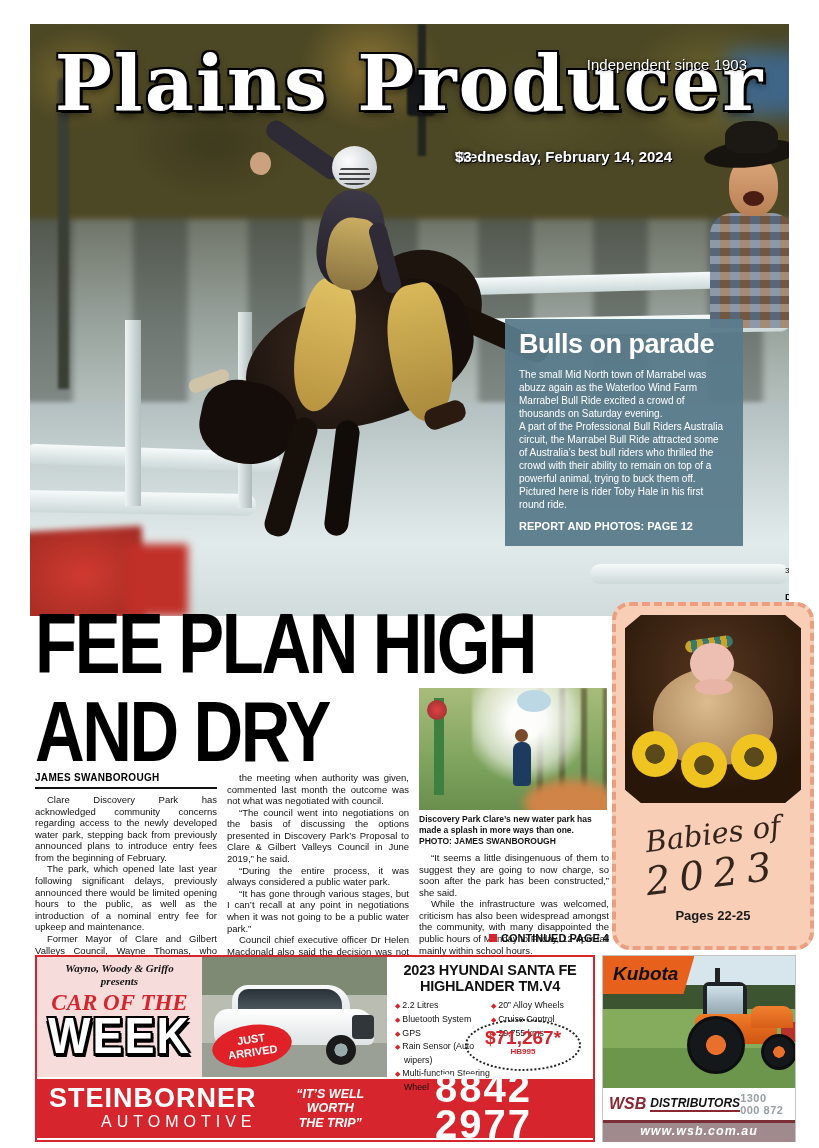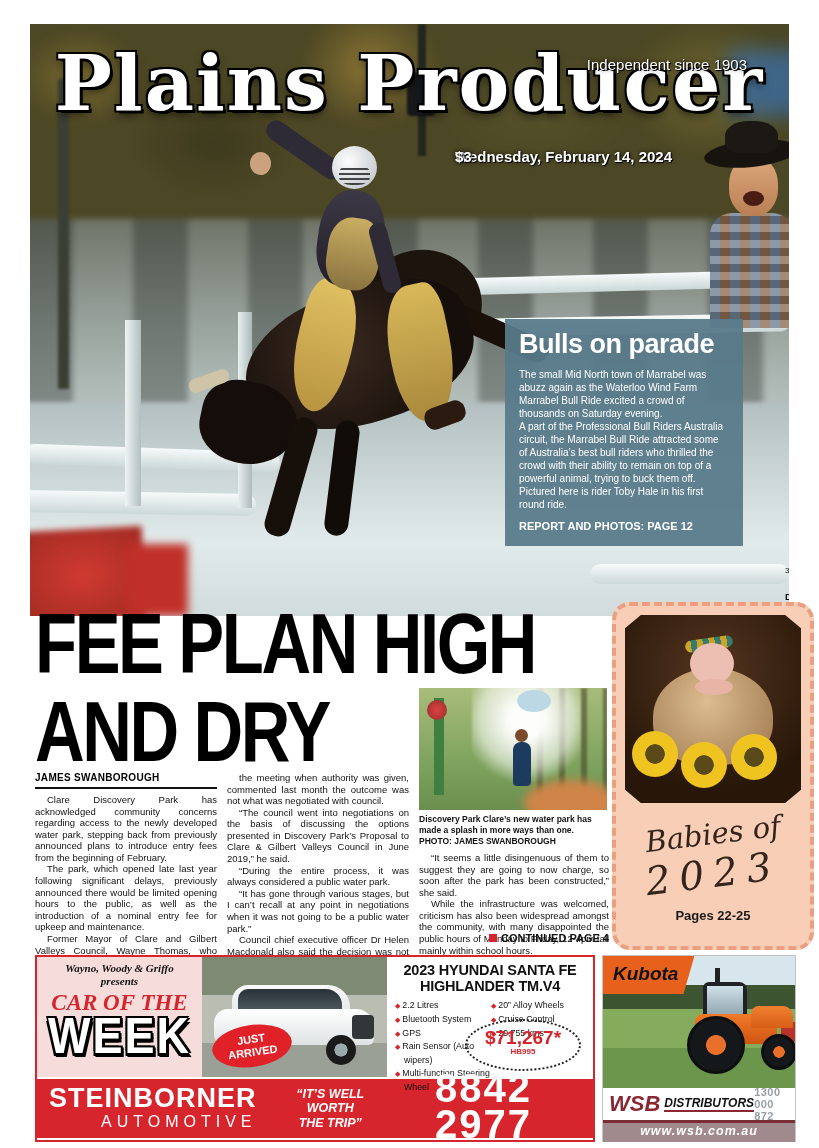--- a/index.html
+++ b/index.html
@@ -178,21 +178,21 @@
     padding:7px 16px 9px 10px;clip-path:polygon(0 0,100% 0,88% 100%,0 100%);}
   .tr-exhaust{left:112px;top:12px;width:5px;height:18px;background:#222;}
   .tr-cab{left:100px;top:26px;width:44px;height:40px;background:#1e2226;border-radius:6px 8px 0 0;}
   .tr-glass{left:104px;top:30px;width:36px;height:30px;background:linear-gradient(#cfe0e8,#8fa4ae);}
   .tr-body{left:92px;top:58px;width:82px;height:30px;background:linear-gradient(#f07a28,#cf5512);border-radius:8px 14px 4px 4px;}
   .tr-hood{left:148px;top:50px;width:42px;height:22px;background:linear-gradient(#f08030,#d85e18);border-radius:8px 10px 0 0;}
   .tr-impl{left:178px;top:66px;width:30px;height:20px;background:#b9332a;border-radius:4px;}
   .tr-wheel{border-radius:50%;background:radial-gradient(#e8702a 0 26%,#15181a 28% 100%);border:3px solid #0c0e10;}
   .twr{left:84px;top:60px;width:52px;height:52px;} .twf{left:158px;top:78px;width:30px;height:30px;}
   .wsb-strip{height:32px;background:#fff;display:flex;align-items:center;padding:0 6px;box-sizing:border-box;}
-  .wsb{color:#8a2733;font-style:italic;font-weight:bold;font-size:22px;line-height:1;}
+  .wsb{color:#8a2733;font-style:italic;font-weight:bold;font-size:16px;line-height:1;}
   .wsb-dist{font-style:italic;font-weight:bold;font-size:12px;color:#111;margin-left:4px;border-bottom:2px solid #8a2733;}
   .wsb-phone{margin-left:auto;font-weight:bold;font-size:11px;color:#98a0a6;letter-spacing:.5px;}
   .web-strip{height:19px;background:#a18a8e;border-top:3px solid #7c2e36;color:#fff;font-style:italic;
     font-weight:bold;text-align:center;font-size:12.5px;line-height:16px;letter-spacing:1px;}
 </style>
 </head>
 <body>
 
 <div class="page">
 

